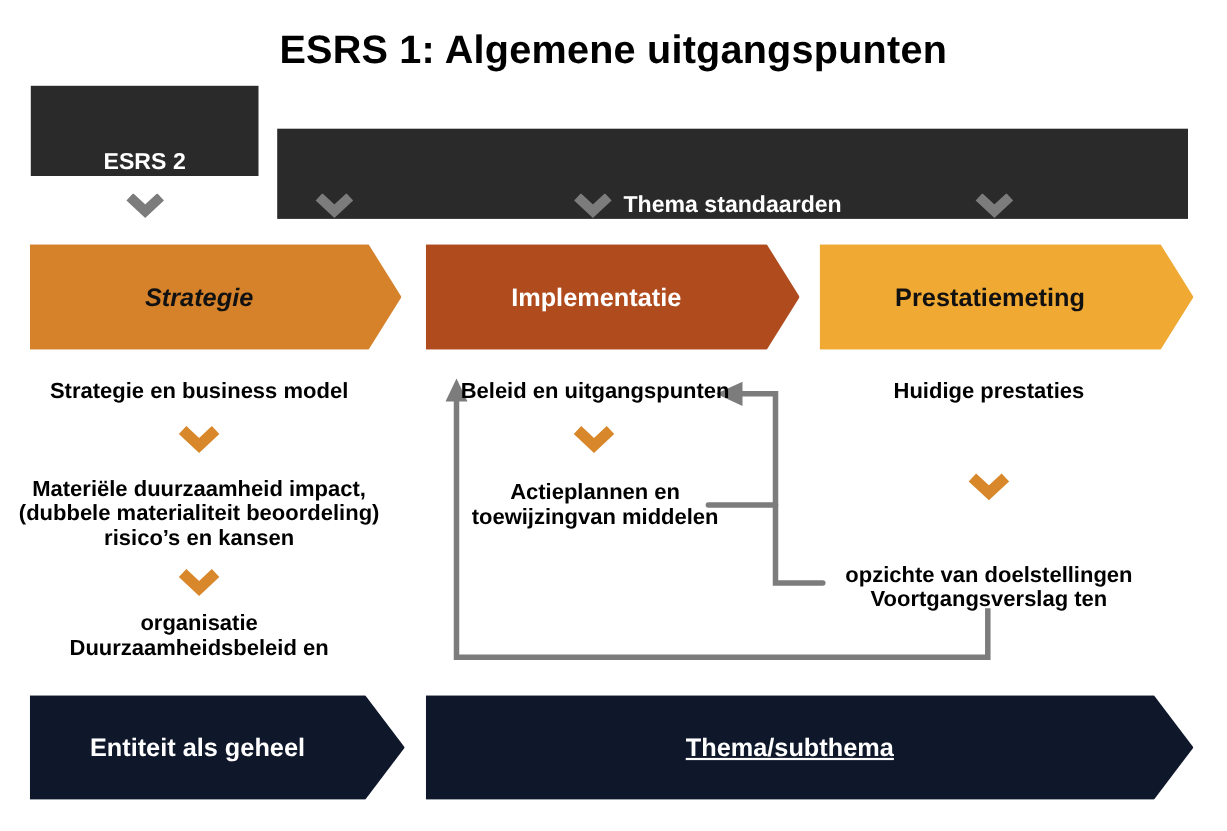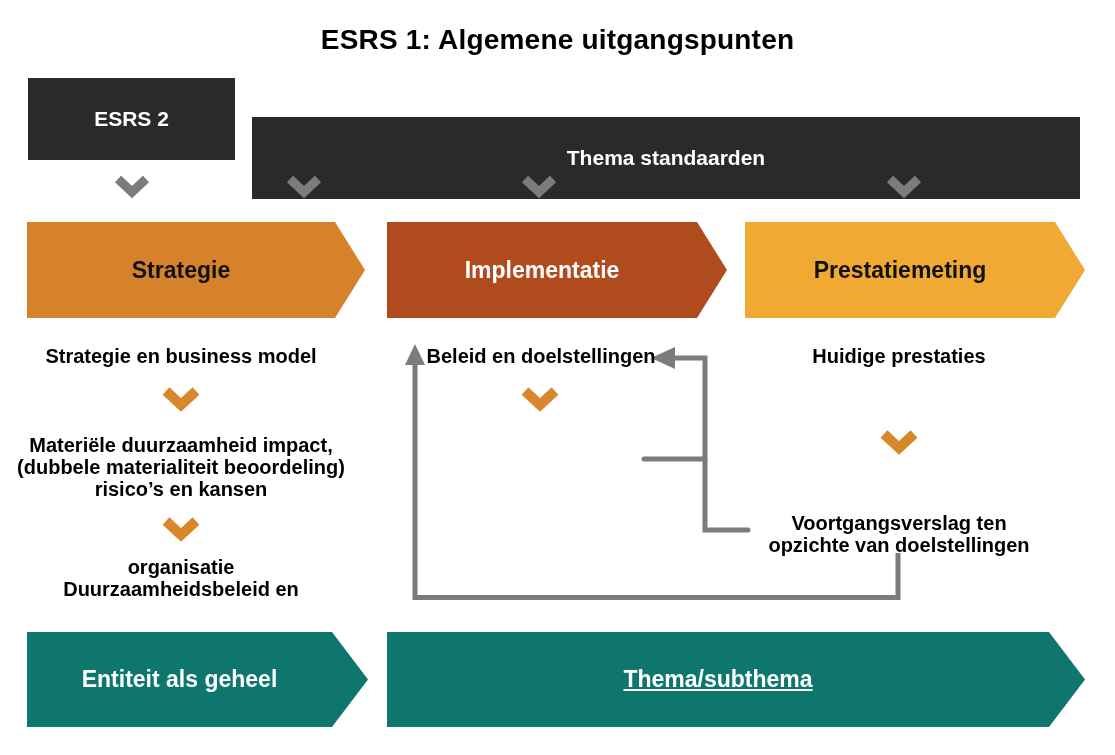--- a/index.html
+++ b/index.html
@@ -2,45 +2,45 @@
 <html><head>
 <meta charset="utf-8">
 <style>
   html,body { margin:0; padding:0; background:#ffffff; }
   .canvas {
     position:relative; width:1115px; height:755px; background:#ffffff;
     font-family:"Liberation Sans", sans-serif; font-weight:700; overflow:hidden;
   }
   .title {
     position:absolute; top:24px; left:0; width:100%; text-align:center;
-    font-size:28px; color:#000000; letter-spacing:0.2px;
+    font-size:36px; color:#000000; letter-spacing:0.2px;
   }
   .topbox {
     position:absolute; top:78px; height:82px; background:#2A2A2A; color:#ffffff;
-    display:flex; align-items:center; justify-content:center; font-size:21px;
+    display:flex; align-items:flex-end; justify-content:center; font-size:21px;
   }
   .topbox.esrs2 { left:28px; width:207px; }
   .topbox.thema { left:252px; width:828px;margin-top:39px; }
   .chev { position:absolute; }
   .banner {
     position:absolute; top:222px; height:96px; box-sizing:border-box;
     display:flex; align-items:center; justify-content:center; font-size:23px;
     clip-path: polygon(0 0, calc(100% - 30px) 0, 100% 50%, calc(100% - 30px) 100%, 0 100%);
     padding-right:30px;
   }
-  .banner.strategie { left:27px; width:338px; background:#D5822A; color:#111111; }
+  .banner.strategie { left:27px; width:338px; background:#D5822A; color:#111111;font-style:italic; }
   .banner.implementatie { left:387px; width:340px; background:#B04B1E; color:#ffffff; }
   .banner.prestatiemeting { left:745px; width:340px; background:#F0A932; color:#111111; }
   .step {
     position:absolute; width:360px; transform:translateX(-50%);
     text-align:center; font-size:20px; line-height:22px; color:#000000;
   }
   .bottom-arrow {
     position:absolute; top:632px; height:95px; box-sizing:border-box;
-    background:#0f766e; color:#ffffff; font-size:23px;
+    background:#0f172a; color:#ffffff; font-size:23px;
     display:flex; align-items:center; justify-content:center;
     clip-path: polygon(0 0, calc(100% - 36px) 0, 100% 50%, calc(100% - 36px) 100%, 0 100%);
     padding-right:36px;
   }
   .bottom-arrow.entiteit { left:27px; width:341px; }
   .bottom-arrow.themasub { left:387px; width:698px;text-decoration:underline; }
   .connectors { position:absolute; left:0; top:0; width:1115px; height:755px; }
 </style>
 </head>
 <body>
@@ -100,32 +100,36 @@
     <div>risico’s en kansen</div>
   </div>
   <svg class="chev" style="left:161px;top:517px" width="40" height="26" viewBox="0 0 40 26">
     <path d="M5 4 L20 18 L35 4" fill="none" stroke="#D8882B" stroke-width="10"></path>
   </svg>
   <div class="step" style="left:181px;top:556px">
     <div>organisatie</div>
     <div>Duurzaamheidsbeleid en</div>
   </div>
 
-  <div class="step" style="left:541px;top:345px">Beleid en doelstellingen</div>
+  <div class="step" style="left:541px;top:345px">Beleid en uitgangspunten</div>
   <svg class="chev" style="left:520px;top:387px" width="40" height="26" viewBox="0 0 40 26">
     <path d="M5 4 L20 18 L35 4" fill="none" stroke="#D8882B" stroke-width="10"></path>
   </svg>
+  <div class="step" style="left:541px;top:437px">
+    <div>Actieplannen en</div>
+    <div>toewijzingvan middelen</div>
+  </div>
 
   <div class="step" style="left:899px;top:345px">Huidige prestaties</div>
   <svg class="chev" style="left:879px;top:430px" width="40" height="26" viewBox="0 0 40 26">
     <path d="M5 4 L20 18 L35 4" fill="none" stroke="#D8882B" stroke-width="10"></path>
   </svg>
   <div class="step" style="left:899px;top:512px">
+    <div>opzichte van doelstellingen</div>
     <div>Voortgangsverslag ten</div>
-    <div>opzichte van doelstellingen</div>
   </div>
 
   <div class="bottom-arrow entiteit">
     <span>Entiteit als geheel</span>
   </div>
   <div class="bottom-arrow themasub">
     <span>Thema/subthema</span>
   </div>
 
 </div>

